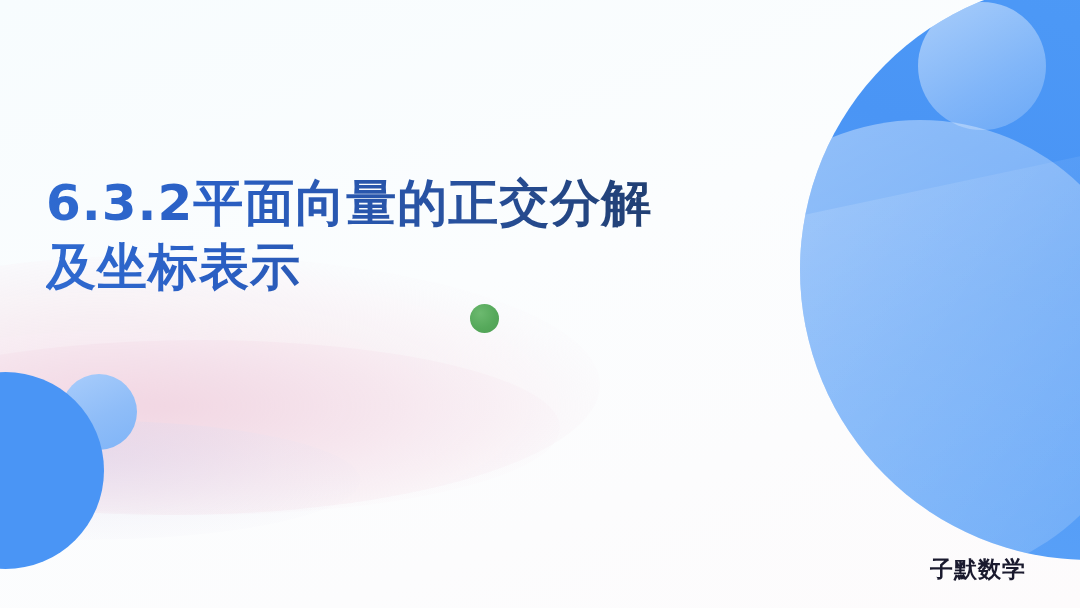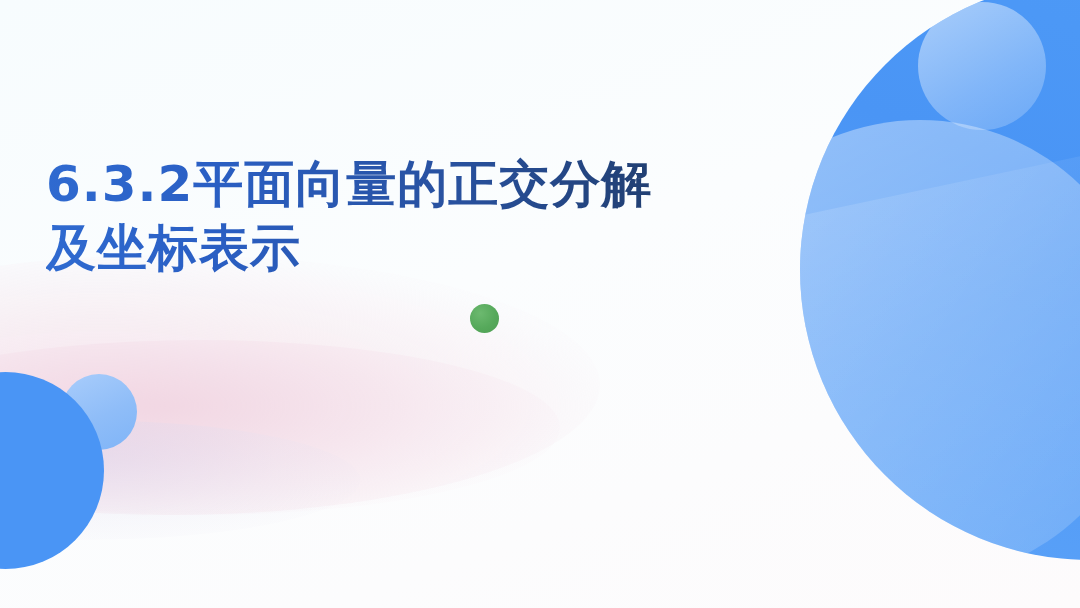--- a/index.html
+++ b/index.html
@@ -114,21 +114,21 @@
     top: 304px;
     width: 29px;
     height: 29px;
     background: radial-gradient(circle at 36% 32%, #6cb96f 0%, #56a95b 55%, #4e9e53 100%);
   }
 
   
   .title-block {
     position: absolute;
     left: 46px;
-    top: 156px;
+    top: 175px;
     width: 740px;
   }
   .title-line {
     font-family: "DejaVu Sans", "Liberation Sans", sans-serif;
     font-size: 50px;
     line-height: 56px;
     font-weight: 700;
     letter-spacing: 1px;
     white-space: nowrap;
     background: linear-gradient(90deg, #2f6ad0 0%, #2a5fc4 22%, #28519f 55%, #213f72 82%, #1d3865 100%);
@@ -172,14 +172,15 @@
   <div class="deco circle-left-bump"></div>
   <div class="deco circle-left"></div>
 
   <div class="deco green-dot"></div>
 
   <div class="title-block">
     <div class="title-line">6.3.2平面向量的正交分解</div>
     <div class="title-line title-line-2">及坐标表示</div>
   </div>
 
+  <div class="watermark">子默数学</div>
 
 </div>
 
 </body></html>

